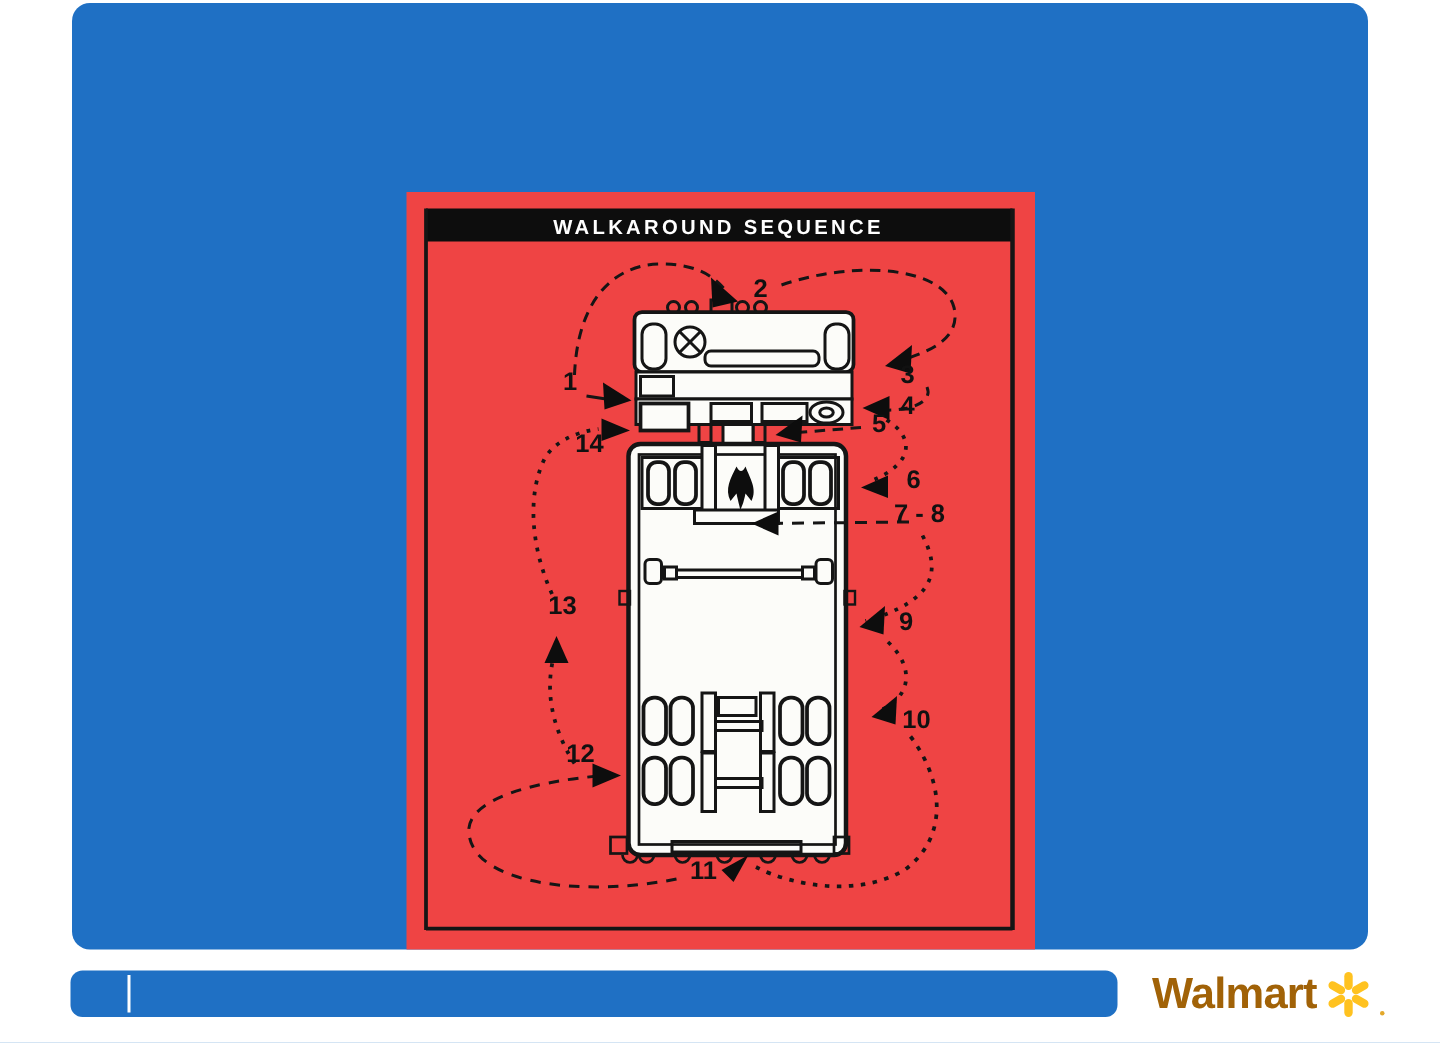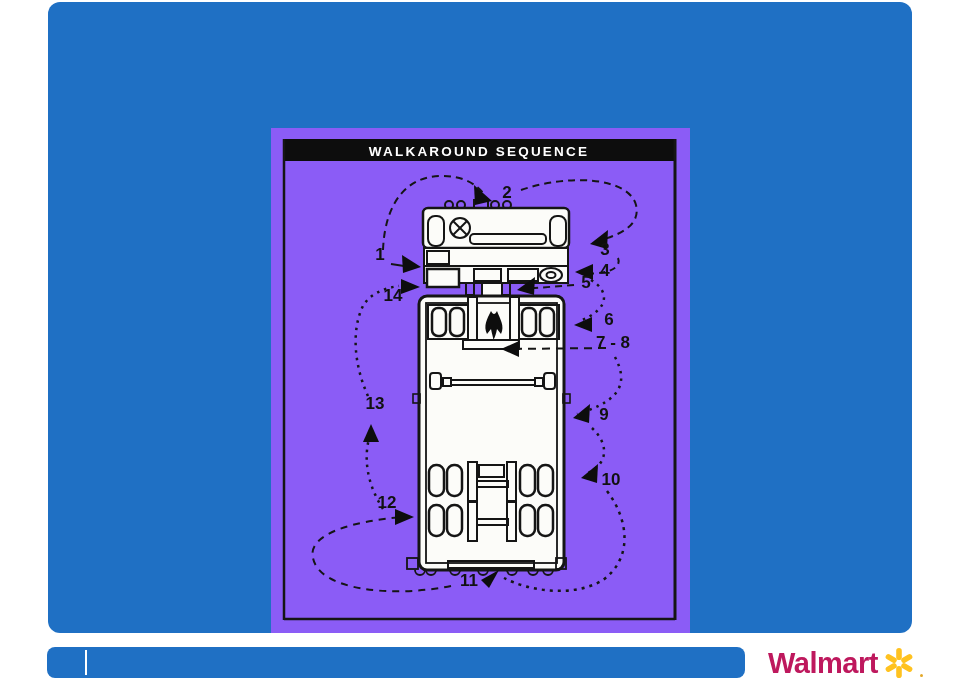--- a/index.html
+++ b/index.html
@@ -4,33 +4,33 @@
 <style>
   * { margin:0; padding:0; box-sizing:border-box; }
   html,body { width:960px; height:695px; background:#ffffff; overflow:hidden;
               font-family:"Liberation Sans", sans-serif; }
   .stage { position:relative; width:960px; height:695px; background:#ffffff; }
 
   .slide { position:absolute; left:48px; top:2px; width:864px; height:631px;
            background:#1f70c4; border-radius:12px; }
 
   .figure { position:absolute; left:271px; top:128px; width:419px; height:505px;
-            background:#8b5cf6; }
+            background:#ef4444; }
   .figure svg { display:block; }
 
   .fig-title-text { font-weight:bold; letter-spacing:2.2px; }
 
   .footer-bar { position:absolute; left:47px; top:647px; width:698px; height:31px;
                 background:#1f70c4; border-radius:8px; }
   .footer-divider { position:absolute; left:38px; top:3px; width:2px; height:25px;
                     background:#ffffff; }
 
   .logo { position:absolute; left:768px; top:645px; height:36px;
           display:flex; align-items:center; gap:4px; }
-  .logo-text { font-weight:bold; font-size:29px; color:#be185d; letter-spacing:-0.5px;
+  .logo-text { font-weight:bold; font-size:29px; color:#a16207; letter-spacing:-0.5px;
                line-height:36px; }
   .logo-spark { width:34px; height:34px; }
   .reg-dot { width:3px; height:3px; border-radius:50%; background:#e3a82a;
              align-self:flex-end; margin-bottom:4px; }
 </style>
 </head>
 <body>
 
 <div class="stage">
 

